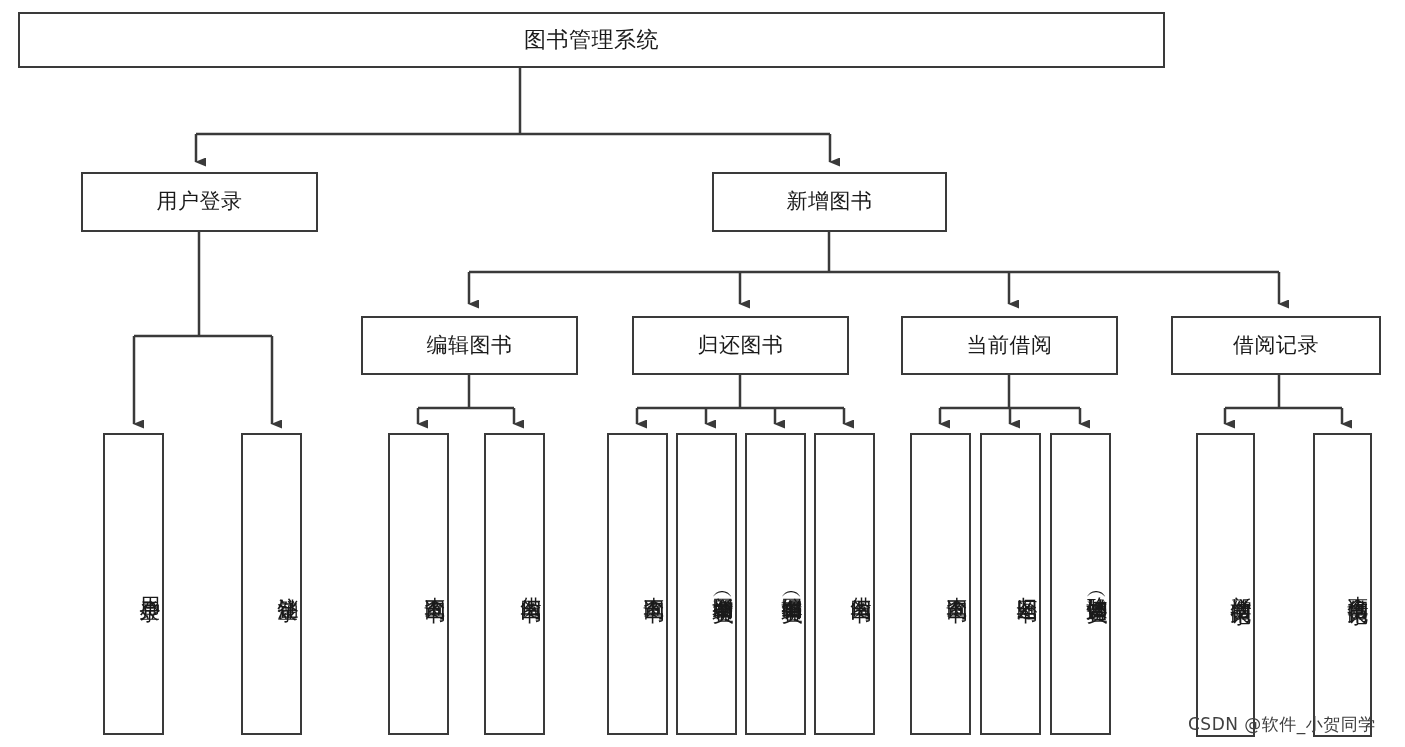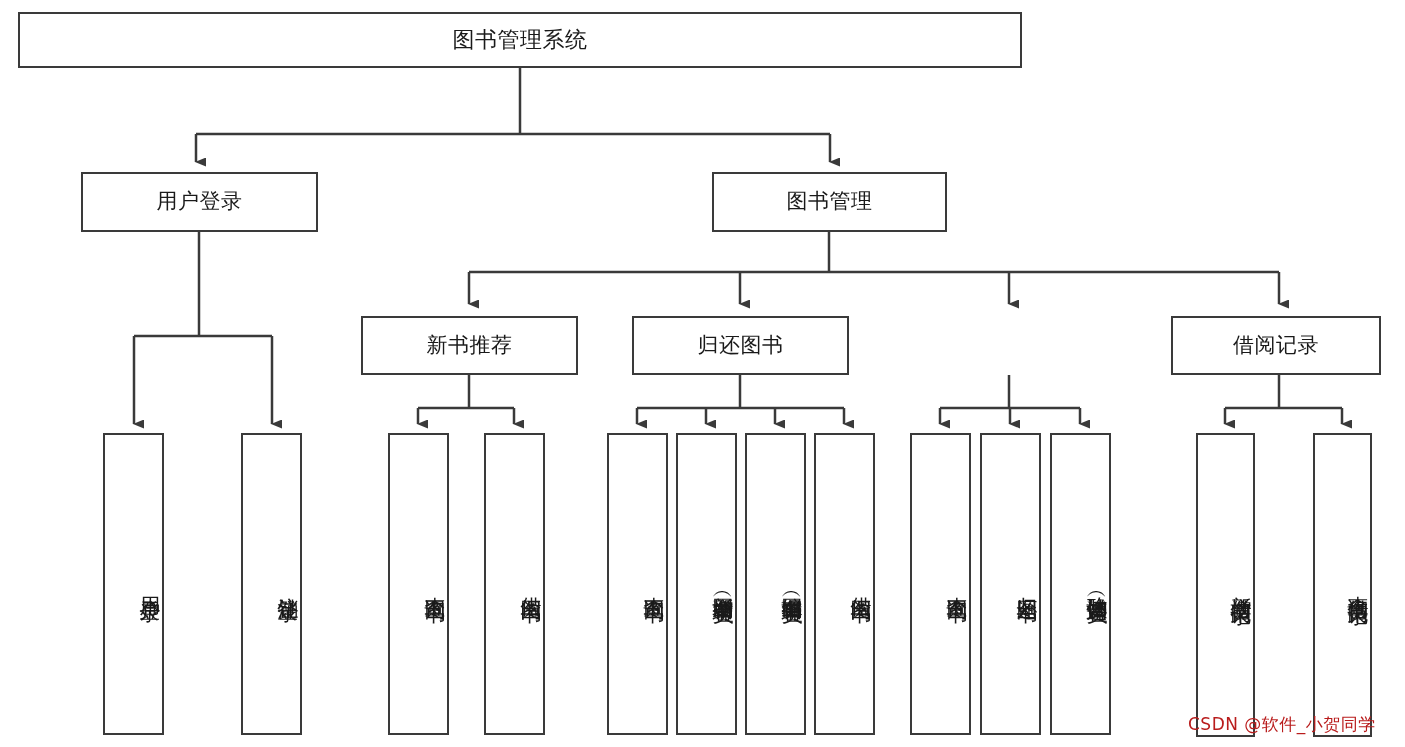--- a/index.html
+++ b/index.html
@@ -62,21 +62,21 @@
     letter-spacing: 2px;
   }
   .node.vertical.tall .vlabel {
     letter-spacing: 1px;
   }
   #watermark {
     position: absolute;
     left: 1188px;
     top: 713px;
     font-size: 17px;
-    color: #b91c1c;
+    color: #404040;
     white-space: nowrap;
     letter-spacing: 0.5px;
   }
 </style>
 </head>
 <body>
 
 <div id="diagram-root">
 
   <svg id="edges-layer" viewBox="0 0 1405 747" xmlns="http://www.w3.org/2000/svg">
@@ -122,37 +122,40 @@
       <path d="M1010,408 L1010,424" marker-end="url(#arrowhead)"></path>
       <path d="M1080,408 L1080,424" marker-end="url(#arrowhead)"></path>
 
       <path d="M1279,375 L1279,408"></path>
       <path d="M1225,408 L1342,408"></path>
       <path d="M1225,408 L1225,424" marker-end="url(#arrowhead)"></path>
       <path d="M1342,408 L1342,424" marker-end="url(#arrowhead)"></path>
     </g>
   </svg>
 
-  <div class="node horizontal root" style="left:18px; top:12px; width:1004px; height:56px;">
+  <div class="node horizontal root" style="left:18px; top:12px; width:1147px; height:56px;">
     <span>图书管理系统</span>
   </div>
 
   <div class="node horizontal" style="left:81px; top:172px; width:237px; height:60px;">
     <span>用户登录</span>
   </div>
   <div class="node horizontal" style="left:712px; top:172px; width:235px; height:60px;">
-    <span>图书管理</span>
+    <span>新增图书</span>
   </div>
 
   <div class="node horizontal" style="left:361px; top:316px; width:217px; height:59px;">
-    <span>新书推荐</span>
+    <span>编辑图书</span>
   </div>
   <div class="node horizontal" style="left:632px; top:316px; width:217px; height:59px;">
     <span>归还图书</span>
   </div>
+  <div class="node horizontal" style="left:901px; top:316px; width:217px; height:59px;">
+    <span>当前借阅</span>
+  </div>
   <div class="node horizontal" style="left:1171px; top:316px; width:210px; height:59px;">
     <span>借阅记录</span>
   </div>
 
   <div class="node vertical" style="left:103px; top:433px; width:61px; height:302px;">
     <span class="vlabel">用户登录</span>
   </div>
   <div class="node vertical" style="left:241px; top:433px; width:61px; height:302px;">
     <span class="vlabel">注销登录</span>
   </div>

